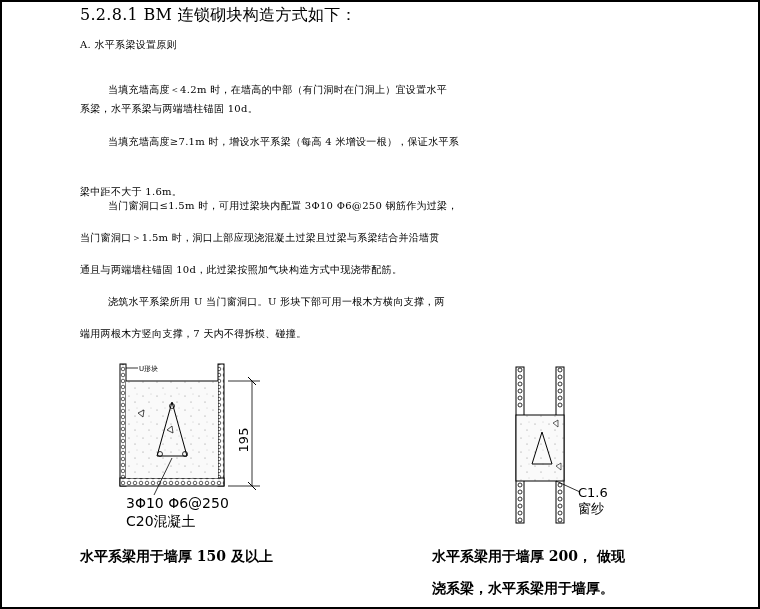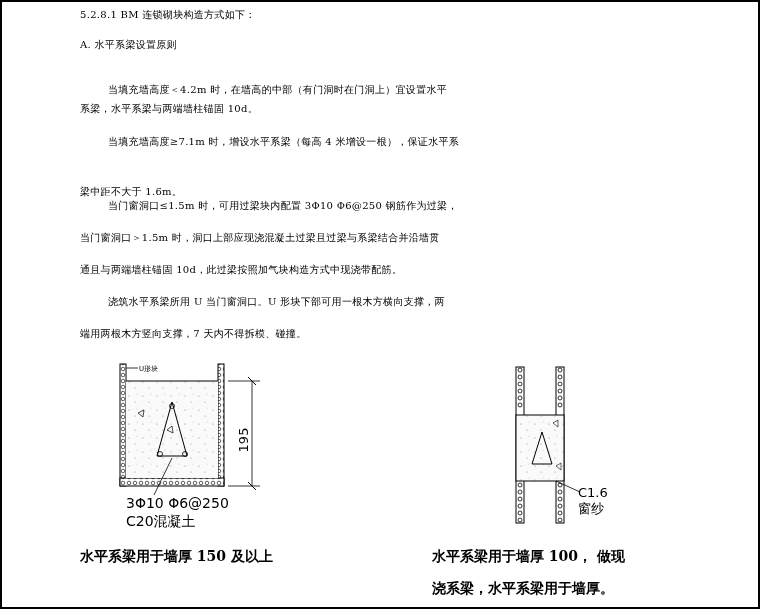--- a/index.html
+++ b/index.html
@@ -9,21 +9,21 @@
     }
     .frame {
       position: absolute; left: 0; top: 0; width: 756px; height: 605px;
       border: 2px solid #000; box-sizing: content-box;
     }
     .line {
       position: absolute; left: 80px; font-size: 10px; line-height: 18px; white-space: nowrap;
       letter-spacing: 0.3px;
     }
     .indent { left: 108px; }
-    .heading { font-size: 10px; }
+    .heading { font-size: 16px; }
     .caption {
       position: absolute; font-weight: bold; font-size: 14px; line-height: 18px; white-space: nowrap;
       font-family: "DejaVu Serif", "Liberation Serif", serif;
     }
     svg { position: absolute; overflow: visible; }
     .cad-text { font-family: "DejaVu Sans", "Liberation Sans", sans-serif; }
   </style>
 </head>
 <body>
 
@@ -119,14 +119,14 @@
   <rect x="516" y="415" width="48" height="66" fill="url(#speckle)" stroke="#000" stroke-width="1"></rect>
   <polygon points="542,432 532,464 552,464" fill="none" stroke="#000" stroke-width="1"></polygon>
   <polygon points="553,423 558,420 558,427" fill="none" stroke="#000" stroke-width="0.6"></polygon>
   <polygon points="556,466 561,463 561,470" fill="none" stroke="#000" stroke-width="0.6"></polygon>
   <line x1="556" y1="481" x2="580" y2="492" stroke="#000" stroke-width="0.8"></line>
   <text x="578" y="497" font-size="13" class="cad-text">C1.6</text>
   <text x="578" y="513" font-size="13" class="cad-text">窗纱</text>
 </svg>
 
 <div class="caption" style="left:80px;top:547px;">水平系梁用于墙厚 150 及以上</div>
-<div class="caption" style="left:432px;top:547px;">水平系梁用于墙厚 100， 做现</div>
+<div class="caption" style="left:432px;top:547px;">水平系梁用于墙厚 200， 做现</div>
 <div class="caption" style="left:432px;top:579px;">浇系梁，水平系梁用于墙厚。</div>
 
 </body></html>

